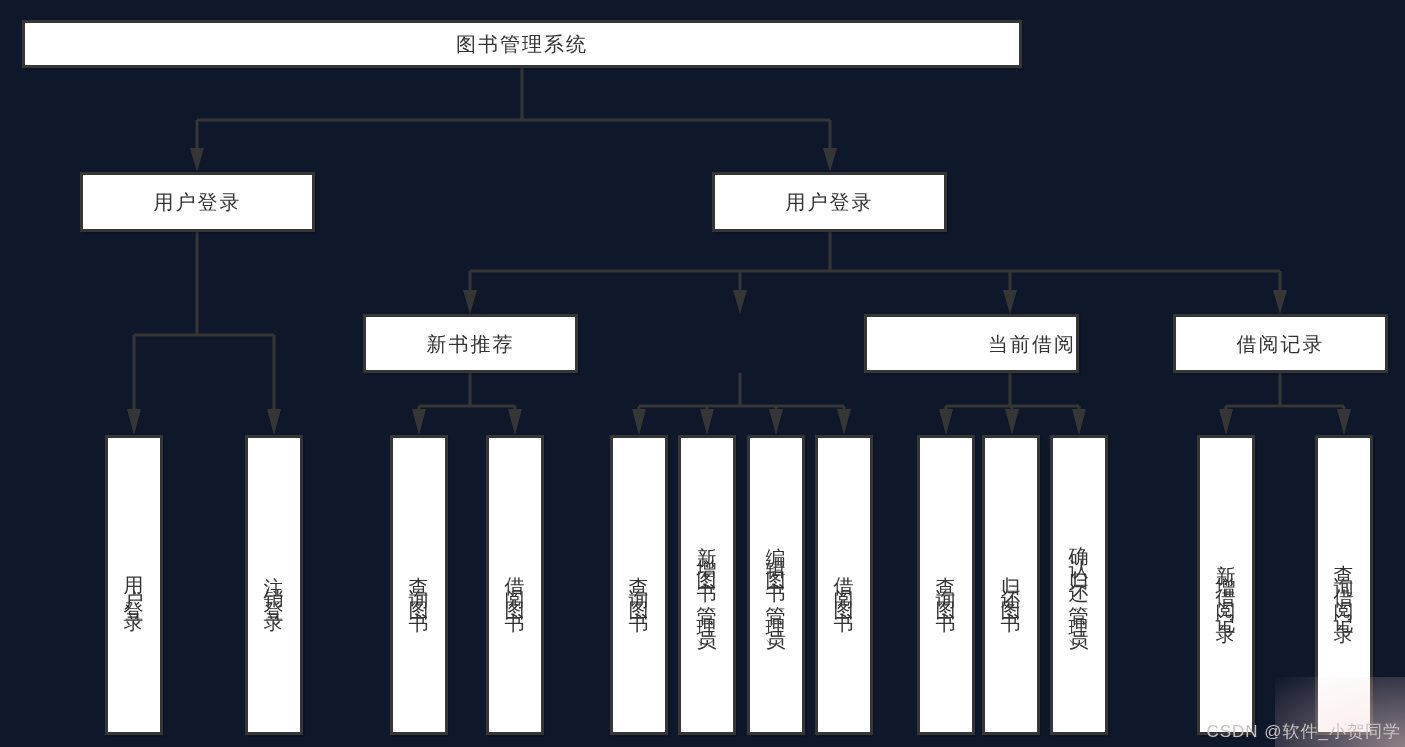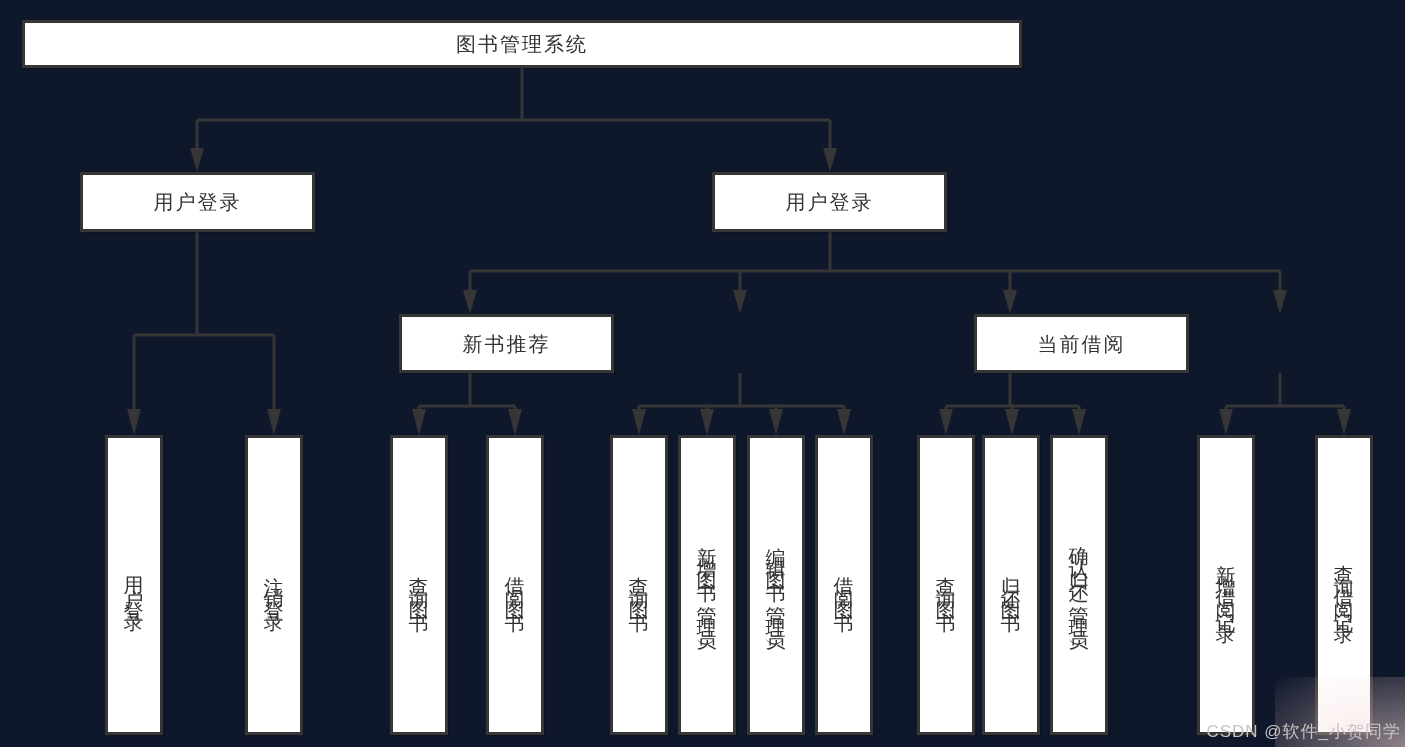--- a/index.html
+++ b/index.html
@@ -29,24 +29,24 @@
     writing-mode:vertical-rl;
     text-orientation:mixed;
     font-size:20px;
     letter-spacing:12px;
     line-height:1;
     color:#333333;
   }
   .root-box{left:22px;top:20px;width:1000px;height:48px;}
   .b-user-login{left:80px;top:172px;width:235px;height:60px;}
   .b-book-mgmt{left:712px;top:172px;width:235px;height:60px;}
-  .l3{top:314px;width:215px;height:59px;margin-left:36px;}
+  .l3{top:314px;width:215px;height:59px;}
   .b-new-book{left:363px;}
   .b-borrowing{left:633px;}
-  .b-current{left:938px;}
+  .b-current{left:864px;justify-content:flex-end;}
   .b-records{left:1173px;}
   .leaf1{left:105px;}  .leaf2{left:245px;}
   .leaf3{left:390px;}  .leaf4{left:486px;}
   .leaf5{left:610px;}  .leaf6{left:678px;}
   .leaf7{left:747px;}  .leaf8{left:815px;}
   .leaf9{left:917px;}  .leaf10{left:982px;}
   .leaf11{left:1050px;}
   .leaf12{left:1197px;} .leaf13{left:1315px;}
   .watermark{
     position:absolute;
@@ -123,20 +123,23 @@
   <div class="node b-book-mgmt">
     <span class="hlabel">用户登录</span>
   </div>
 
   <div class="node l3 b-new-book">
     <span class="hlabel">新书推荐</span>
   </div>
   <div class="node l3 b-current">
     <span class="hlabel">当前借阅</span>
   </div>
+  <div class="node l3 b-records">
+    <span class="hlabel">借阅记录</span>
+  </div>
 
   <div class="node vbox leaf1">
     <span class="vlabel">用户登录</span>
   </div>
   <div class="node vbox leaf2">
     <span class="vlabel">注销登录</span>
   </div>
 
   <div class="node vbox leaf3">
     <span class="vlabel">查询图书</span>

